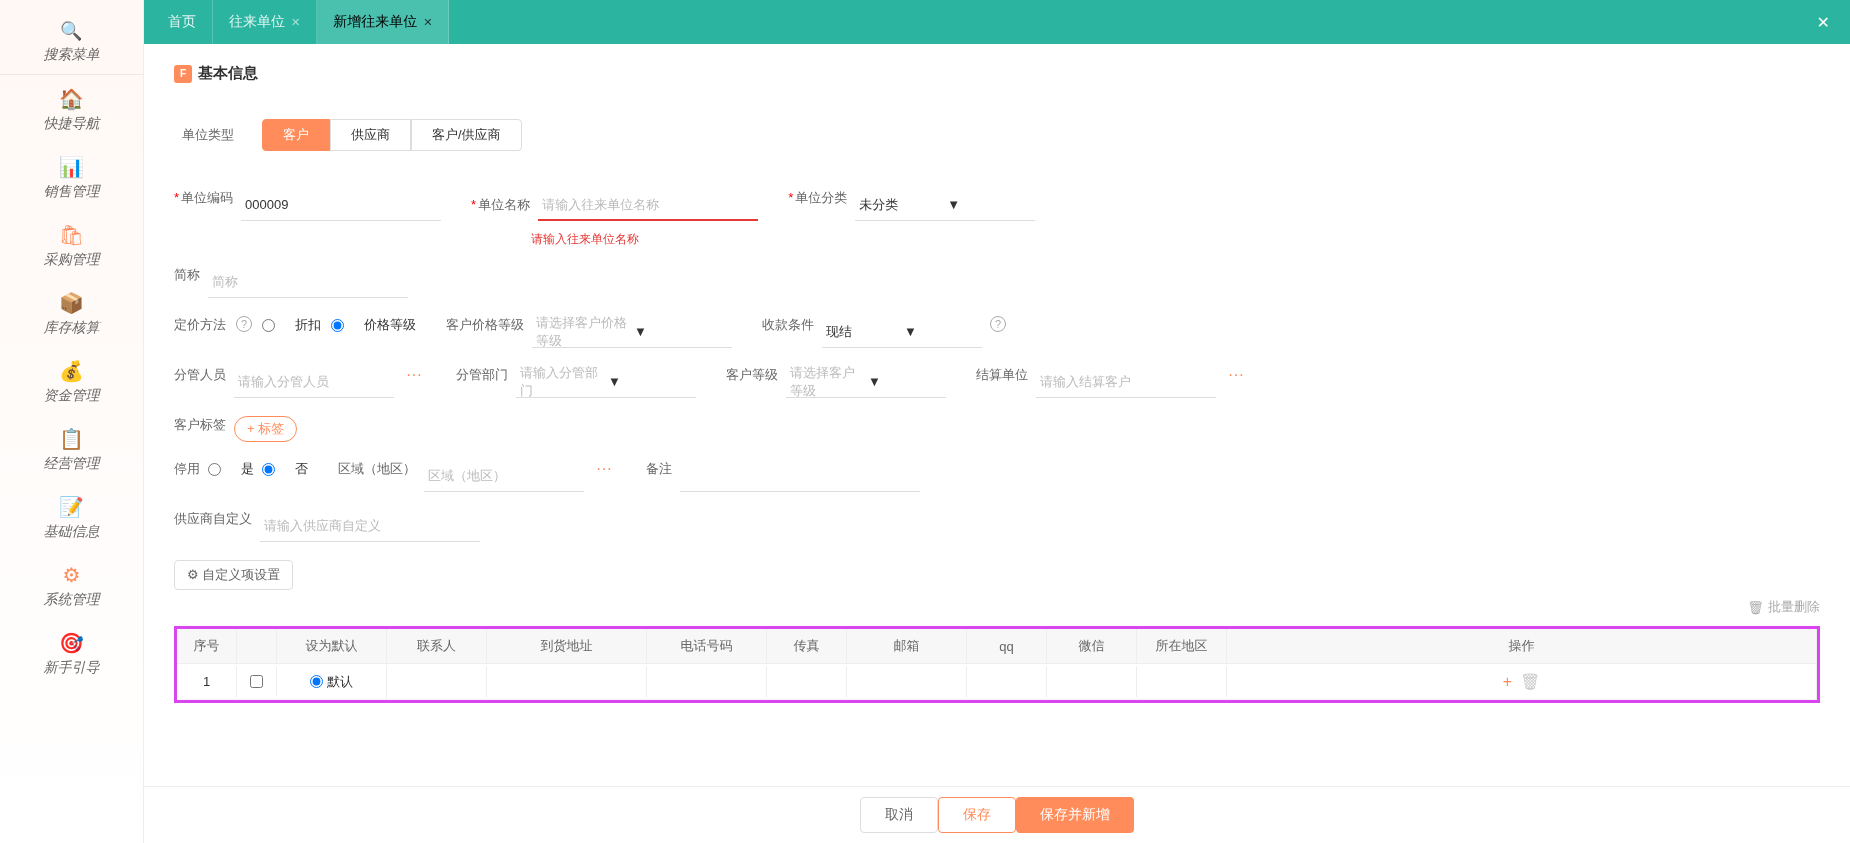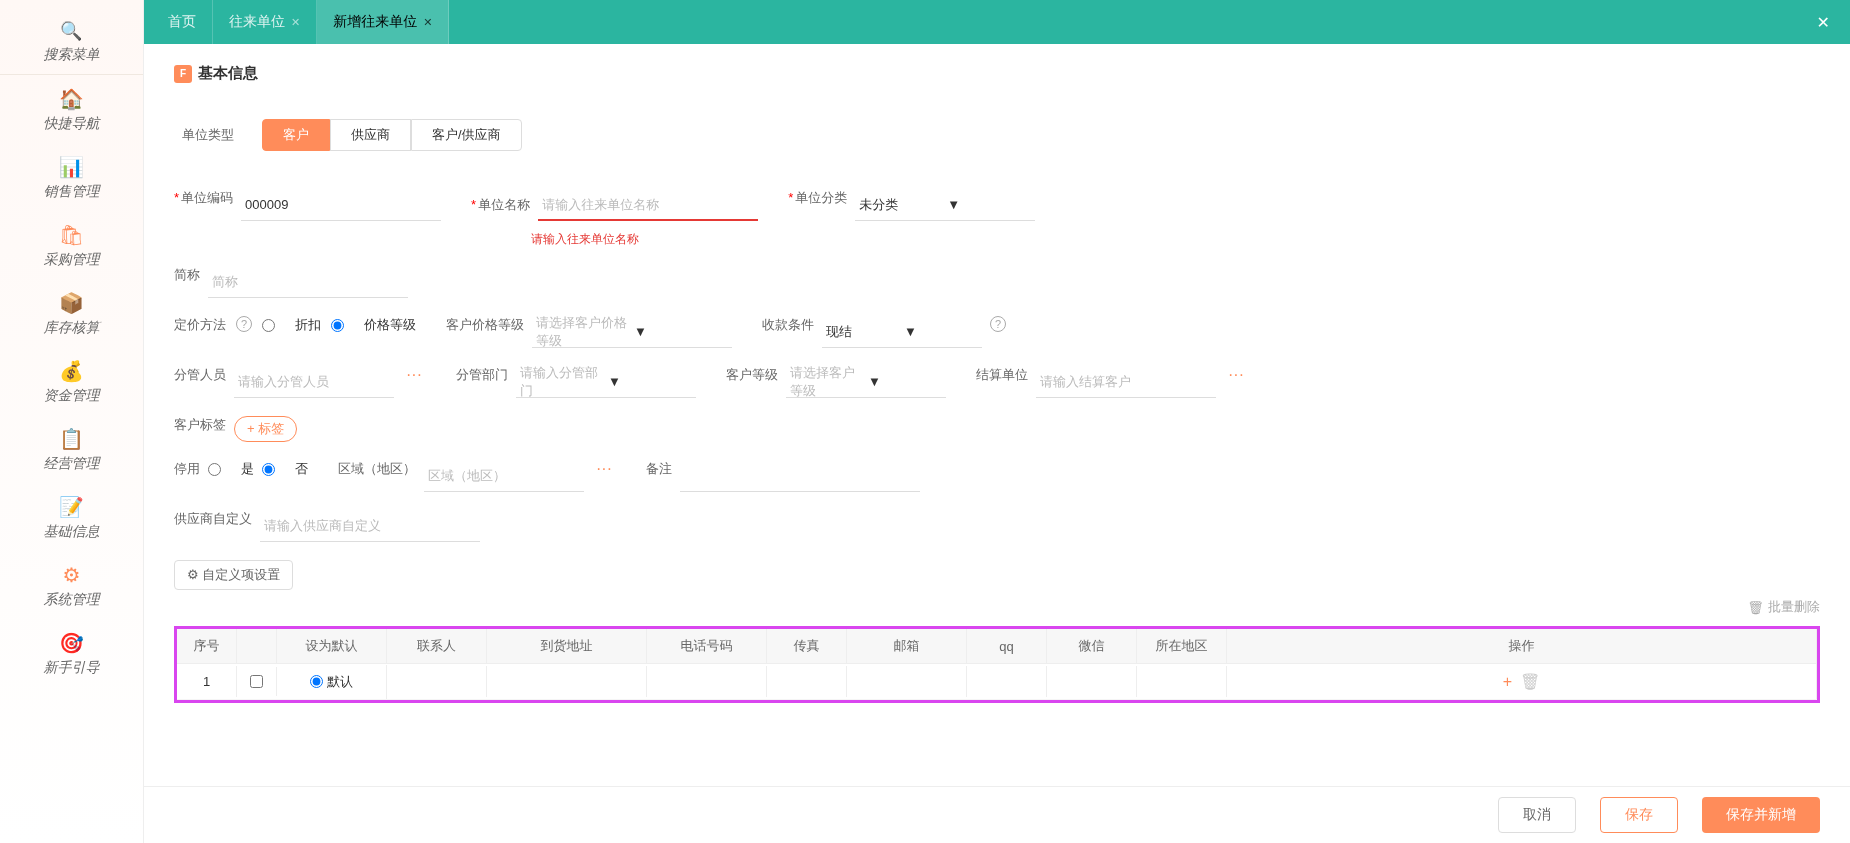--- a/index.html
+++ b/index.html
@@ -292,22 +292,22 @@
       gap: 4px;
       cursor: pointer;
     }
 
     
     .bottom-bar {
       background: #fff;
       border-top: 1px solid #eee;
       padding: 10px 30px;
       display: flex;
-      justify-content: flex-end;
-      gap: 24px;
+      justify-content: center;
+      gap: 0;
       flex-shrink: 0;
     }
     .btn-cancel {
       padding: 8px 24px;
       border: 1px solid #ddd;
       background: #fff;
       color: #666;
       font-size: 14px;
       cursor: pointer;
       border-radius: 4px;

